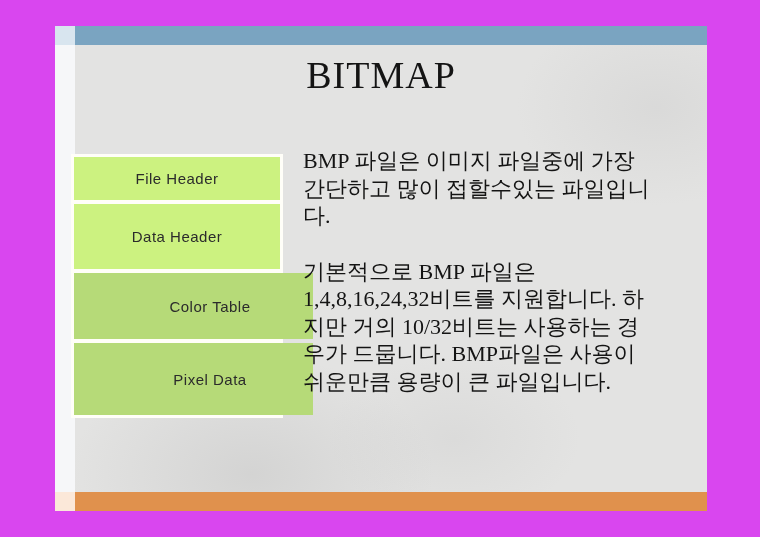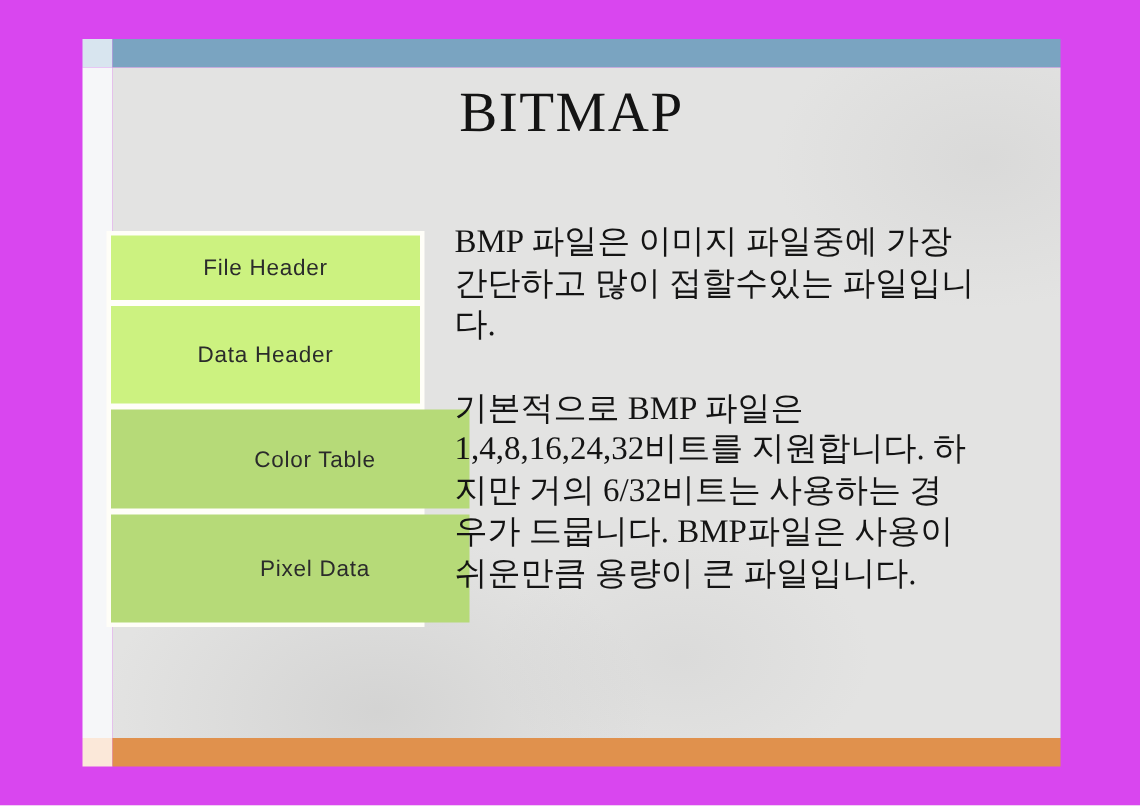--- a/index.html
+++ b/index.html
@@ -137,19 +137,19 @@
       <div class="box dark">Color Table</div>
       <div class="box dark">Pixel Data</div>
     </div>
 
     <div class="body-text">
       <p>BMP 파일은 이미지 파일중에 가장
 간단하고 많이 접할수있는 파일입니
 다.</p>
       <p>기본적으로 BMP 파일은
 1,4,8,16,24,32비트를 지원합니다. 하
-지만 거의 6/32비트는 사용하는 경
+지만 거의 10/32비트는 사용하는 경
 우가 드뭅니다. BMP파일은 사용이
 쉬운만큼 용량이 큰 파일입니다.</p>
     </div>
 
   </div>
 </div>
 
 </body></html>

